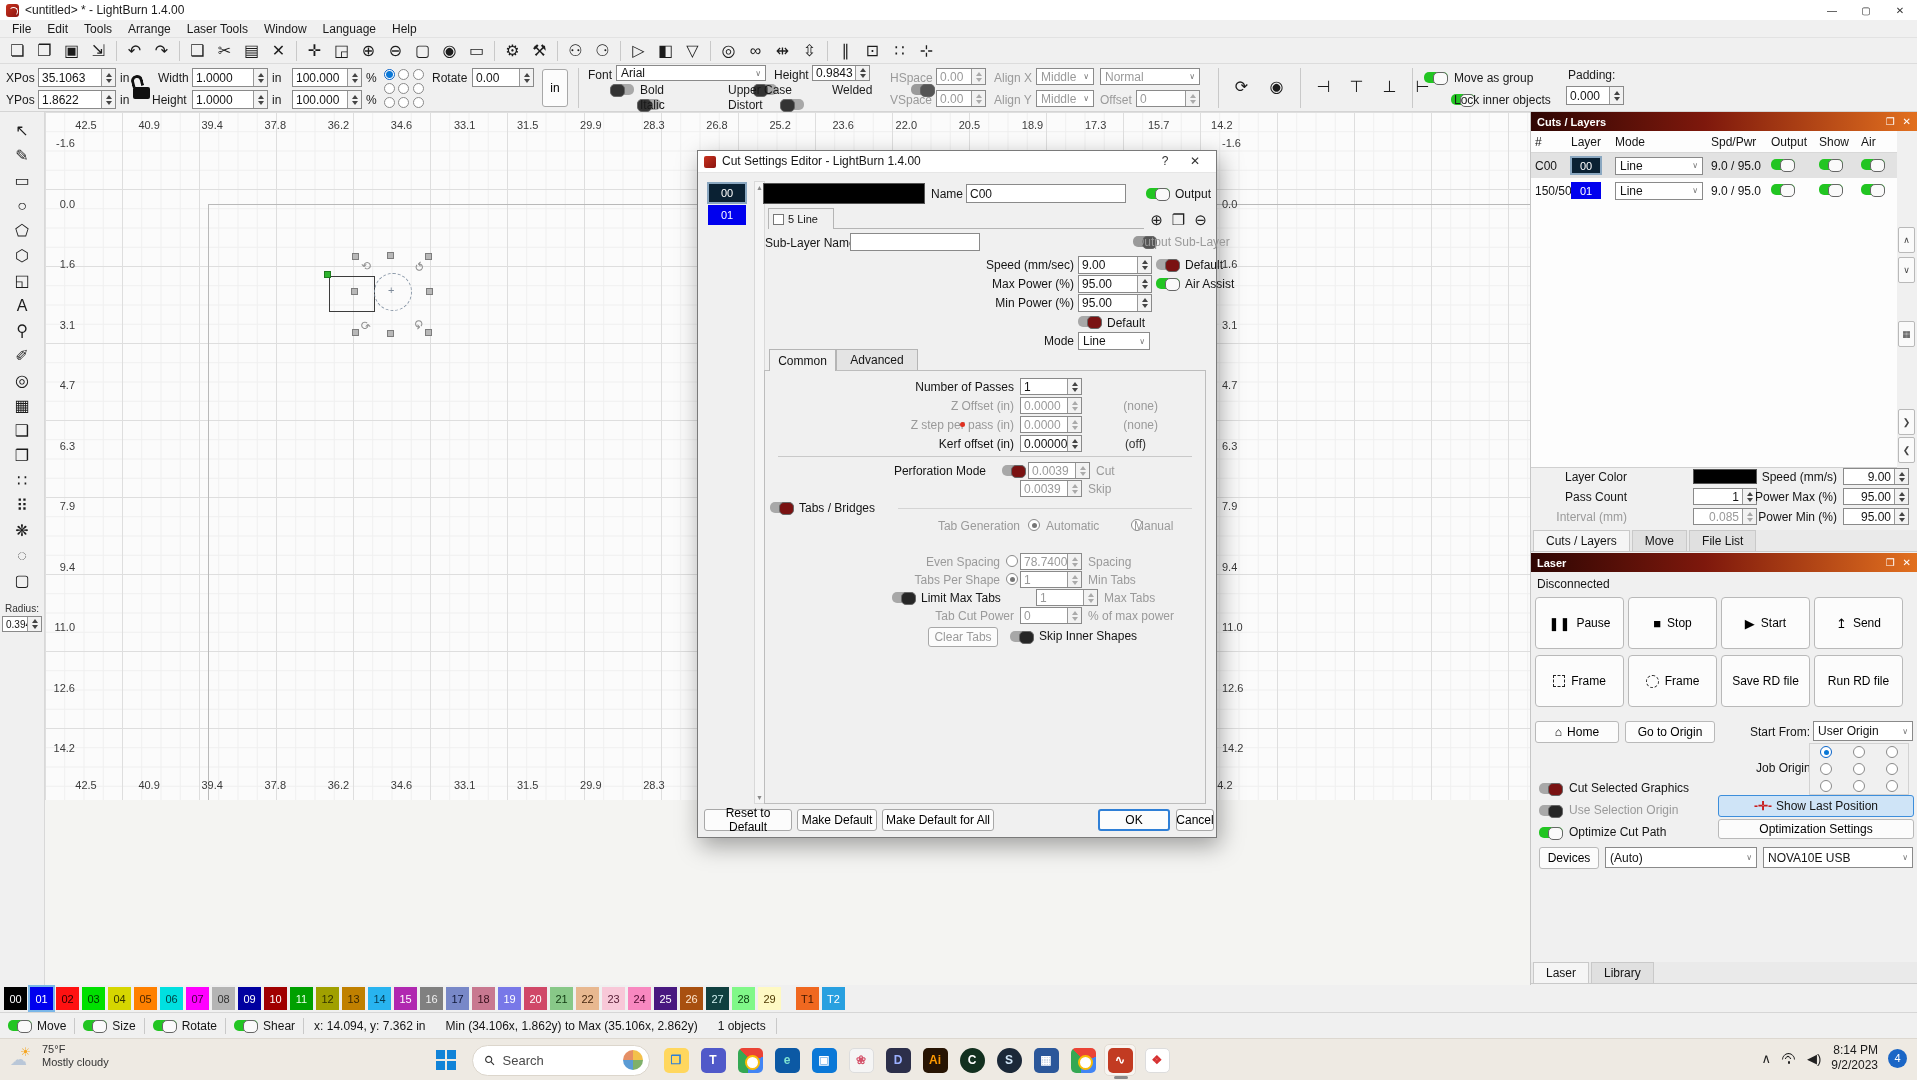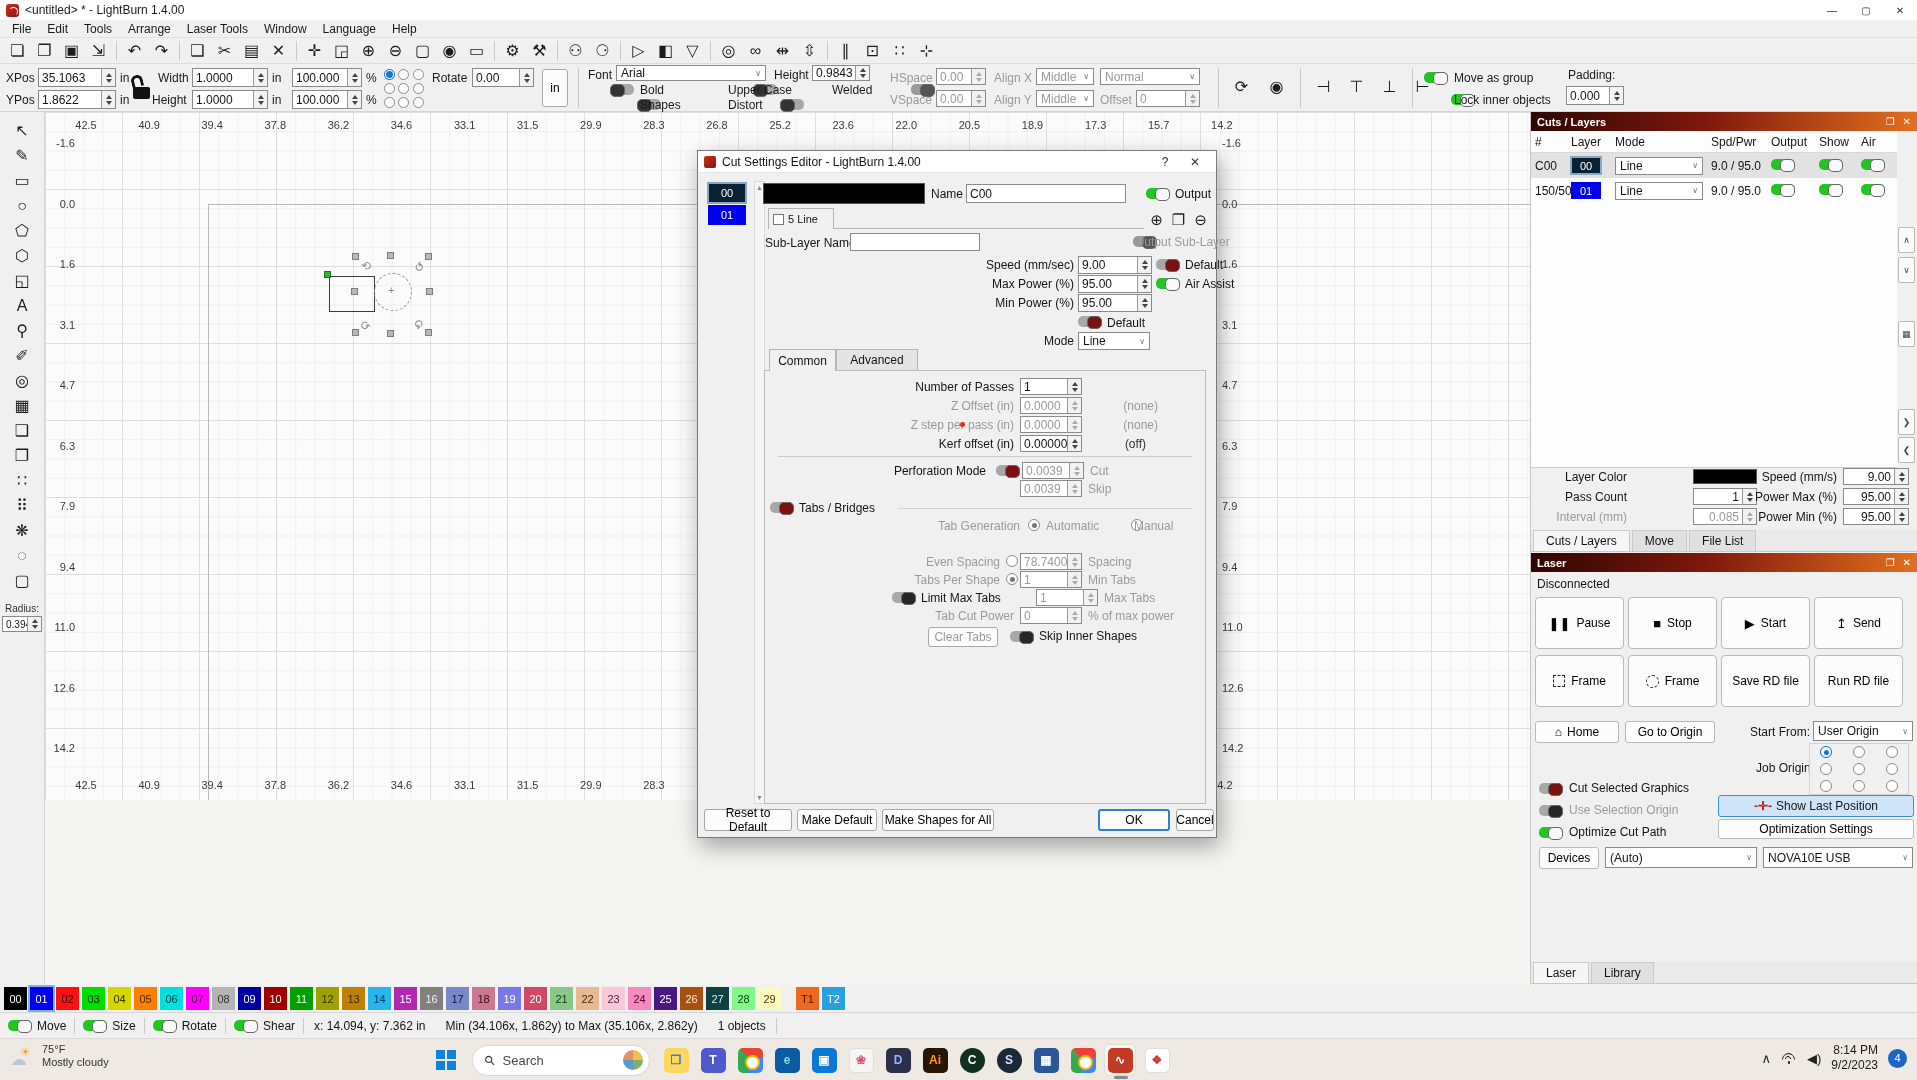--- a/index.html
+++ b/index.html
@@ -59,21 +59,21 @@
 .rlbl{position:absolute;font-size:11px;color:#3a3a3a;white-space:nowrap}
 .origin-line{position:absolute;background:#b9b9b9}
 .sel-rect{position:absolute;border:1px solid #3c3c3c}
 .sel-anchor{position:absolute;width:7px;height:7px;background:#2db32d;border:1px solid #1d7a1d}
 .sel-circle{position:absolute;border:1.5px dashed #8a98a8;border-radius:50%}
 .sel-handle{position:absolute;width:7px;height:7px;background:#b8b8b8;border:1px solid #7d7d7d}
 .sel-rot{position:absolute;font-size:12px;color:#8f8f8f}
 .sel-cross{position:absolute;font-size:11px;color:#7d8a99}
 
 #dialog{position:absolute;left:697px;top:150px;width:520px;height:688px;background:#f0f0f0;border:1px solid #7a7a7a;box-shadow:3px 8px 22px rgba(0,0,0,.35);z-index:40}
-#dlg-title{position:absolute;left:0;top:0;right:0;height:22px;background:#fff;display:flex;align-items:center;padding:4px 6px;border-bottom:1px solid #e6e6e6}
+#dlg-title{position:absolute;left:0;top:0;right:0;height:22px;background:#fff;display:flex;align-items:flex-end;padding:4px 6px;border-bottom:1px solid #e6e6e6}
 #dlg-title .logo{width:12px;height:12px;border-radius:2px;background:linear-gradient(135deg,#c8321e,#8a1410);margin-right:6px}
 #dlg-title .t{font-size:12px}
 #dlg-title .hb{margin-left:auto;width:30px;text-align:center;color:#333}
 #dlg-title .cb{width:30px;text-align:center;color:#333}
 .chip{width:38px;height:20px;display:flex;align-items:center;justify-content:center;color:#fff;font-size:11px;margin:2px 0}
 .chip.selected{outline:2px solid #8aa7c0;outline-offset:-1px}
 #dlg-scroll{position:absolute;left:56px;top:30px;width:11px;bottom:33px;background:#f5f5f5;border:1px solid #d9d9d9}
 #dlg-scroll .ar{position:absolute;left:0;width:9px;text-align:center;font-size:7px;color:#888}
 .rlab{position:absolute;top:2px;font-size:12px;white-space:nowrap}
 .gray{color:#9a9a9a}
@@ -381,21 +381,21 @@
       <div class="fld" style="left:224px;top:1px;width:58px;height:16px">
           <span class="val">0.9843</span>
           <span class="spin">
             <i class="up"></i>
             <i class="dn"></i>
           </span>
         </div>
       <span class="tg tg-off abs" style="left:22px;top:20px"></span>
       <span class="plab" style="left:52px;top:19px">Bold</span>
       <span class="tg tg-off abs" style="left:22px;top:35px"></span>
-      <span class="plab" style="left:52px;top:34px">Shapes</span>
+      <span class="plab" style="left:52px;top:34px">Italic</span>
       <span class="tg tg-off abs" style="left:110px;top:20px"></span>
       <span class="plab" style="left:140px;top:19px">Upper Case</span>
       <span class="tg tg-off abs" style="left:110px;top:35px"></span>
       <span class="plab" style="left:140px;top:34px">Distort</span>
       <span class="tg tg-gray abs" style="left:214px;top:20px"></span>
       <span class="plab" style="left:244px;top:19px">Welded</span>
       <span class="plab gray" style="left:302px;top:7px">HSpace</span>
       <div class="fld dis" style="left:348px;top:4px;width:50px;height:17px">
           <span class="val">0.00</span>
           <span class="spin">
@@ -760,21 +760,21 @@
       <div class="fld" style="left:322px;top:0;width:62px;height:17px">
           <span class="val">0.00000</span>
           <span class="spin">
             <i class="up"></i>
             <i class="dn"></i>
           </span>
         </div>
       <span class="dnote" style="right:70px;color:#333">(off)</span>
     </div>
     <div class="abs" style="top:305px;left:80px;right:24px;height:1px;background:#c9c9c9;z-index:2"></div>
-    <div class="abs" style="top:311px;left:2px;right:0;height:18px;z-index:2">
+    <div class="abs" style="top:311px;left:8px;right:0;height:18px;z-index:2">
       <span class="rlab" style="right:230px">Perforation Mode</span>
       <span class="tg tg-red abs" style="left:296px;top:3px"></span>
       <div class="fld dis" style="left:322px;top:0;width:62px;height:17px">
           <span class="val">0.0039</span>
           <span class="spin">
             <i class="up"></i>
             <i class="dn"></i>
           </span>
         </div>
       <span class="rlab gray" style="left:390px">Cut</span>
@@ -849,21 +849,21 @@
       <span class="rlab gray" style="left:390px">% of max power</span>
     </div>
     <div class="abs" style="top:476px;left:0;right:0;height:22px;z-index:2">
       <button class="dbtn" style="left:230px;top:0;width:70px;height:20px;color:#9a9a9a">Clear Tabs</button>
       <span class="tg tg-dark abs" style="left:312px;top:4px"></span>
       <span class="rlab" style="left:341px">Skip Inner Shapes</span>
     </div>
 
     <button class="dbtn" style="left:6px;top:658px;width:88px">Reset to Default</button>
     <button class="dbtn" style="left:99px;top:658px;width:80px">Make Default</button>
-    <button class="dbtn" style="left:184px;top:658px;width:112px">Make Shapes for All</button>
+    <button class="dbtn" style="left:184px;top:658px;width:112px">Make Default for All</button>
     <button class="dbtn primary" style="left:400px;top:658px;width:72px">OK</button>
     <button class="dbtn" style="left:478px;top:658px;width:36px;width:38px">Cancel</button>
   </div>
 
   <div id="dock">
     <div class="panel-title" style="top:0">
       <span>Cuts / Layers</span>
       <span class="pt-ic">
           <span>❐</span>
           <span>✕</span>

